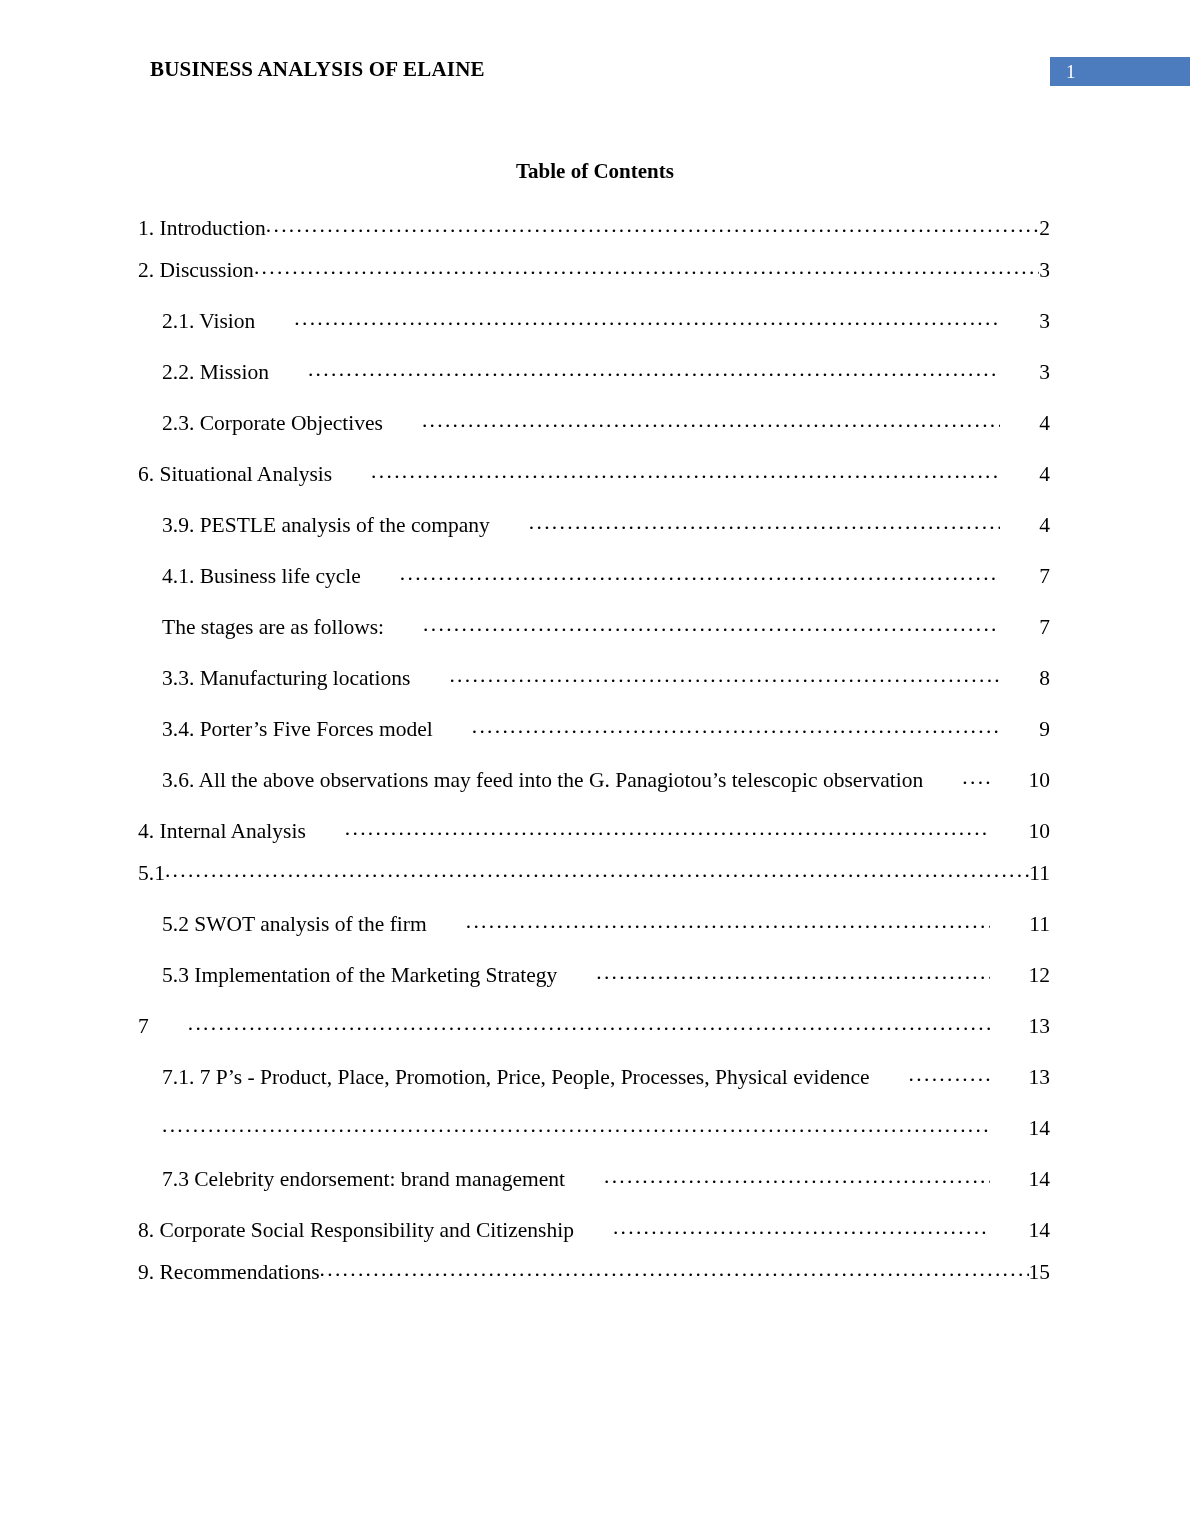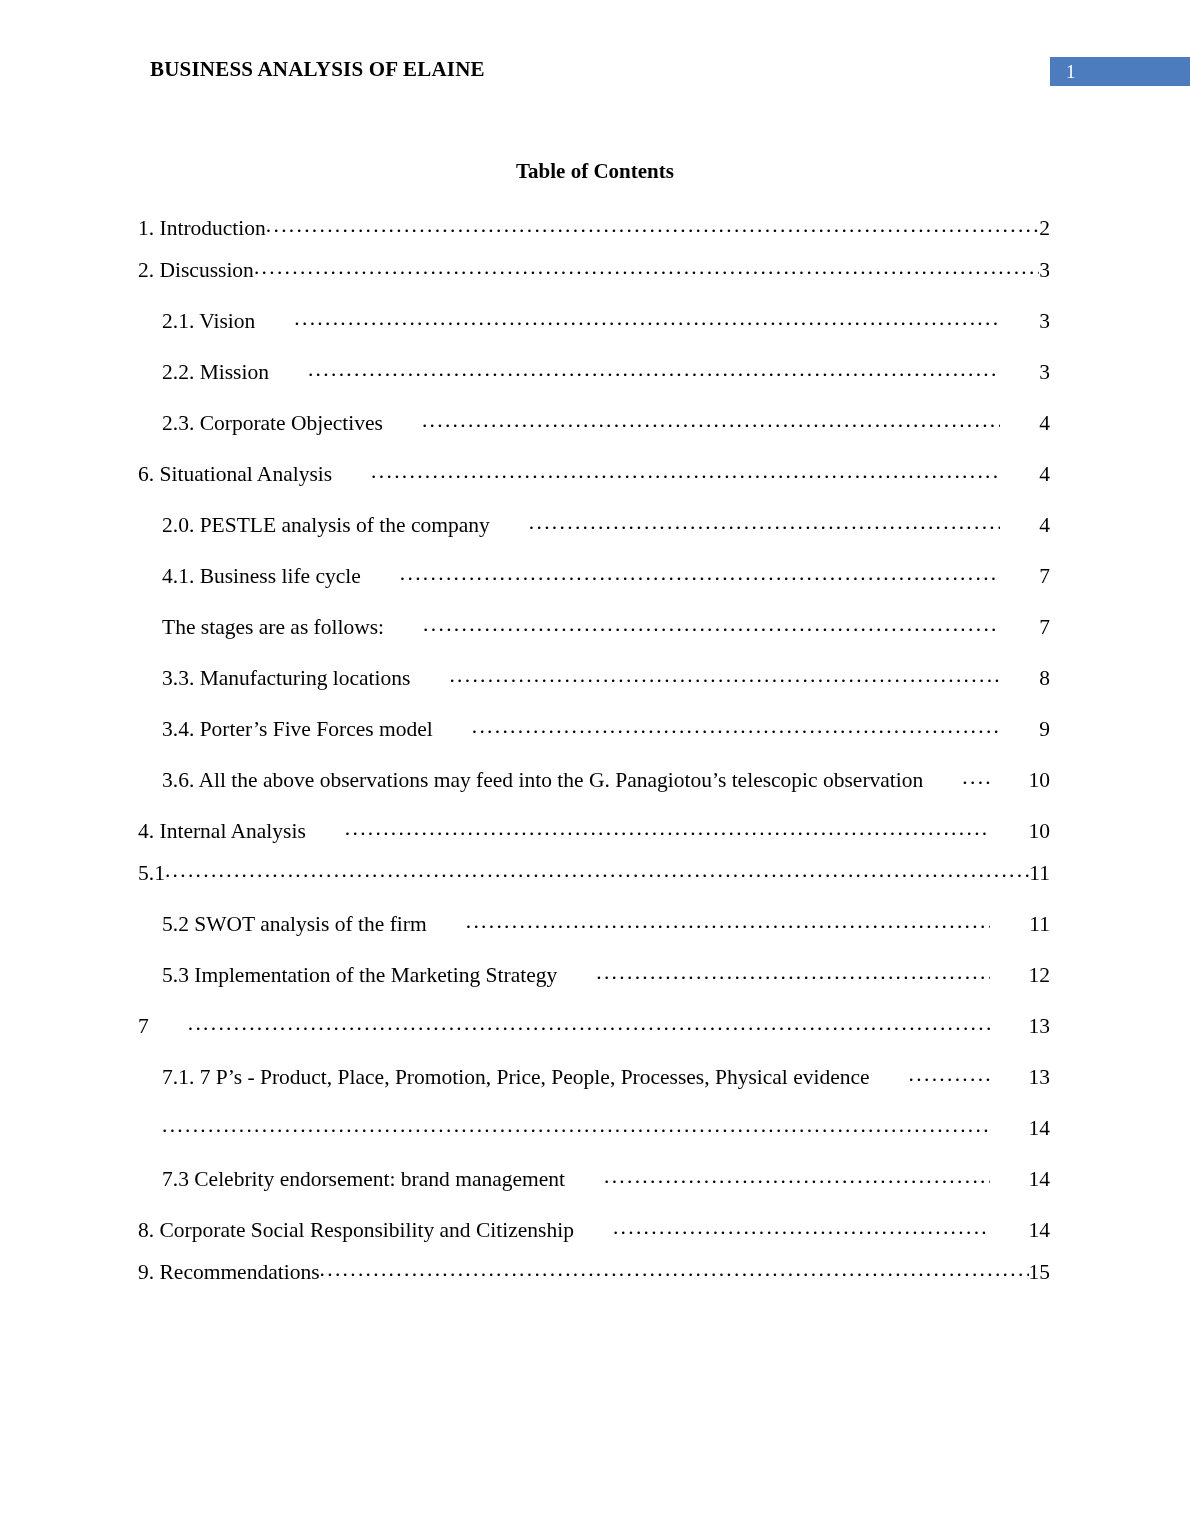--- a/index.html
+++ b/index.html
@@ -162,21 +162,21 @@
           <span class="toc-label">2.3. Corporate Objectives</span>
           <span class="toc-leader"></span>
           <span class="toc-page">4</span>
         </div>
         <div class="toc-row lvl1 gap-wide">
           <span class="toc-label">6. Situational Analysis</span>
           <span class="toc-leader"></span>
           <span class="toc-page">4</span>
         </div>
         <div class="toc-row lvl2 gap-wide">
-          <span class="toc-label">2.0. PESTLE analysis of the company</span>
+          <span class="toc-label">3.9. PESTLE analysis of the company</span>
           <span class="toc-leader"></span>
           <span class="toc-page">4</span>
         </div>
         <div class="toc-row lvl2 gap-wide">
           <span class="toc-label">4.1. Business life cycle</span>
           <span class="toc-leader"></span>
           <span class="toc-page">7</span>
         </div>
         <div class="toc-row lvl2 gap-wide">
           <span class="toc-label">The stages are as follows:</span>

